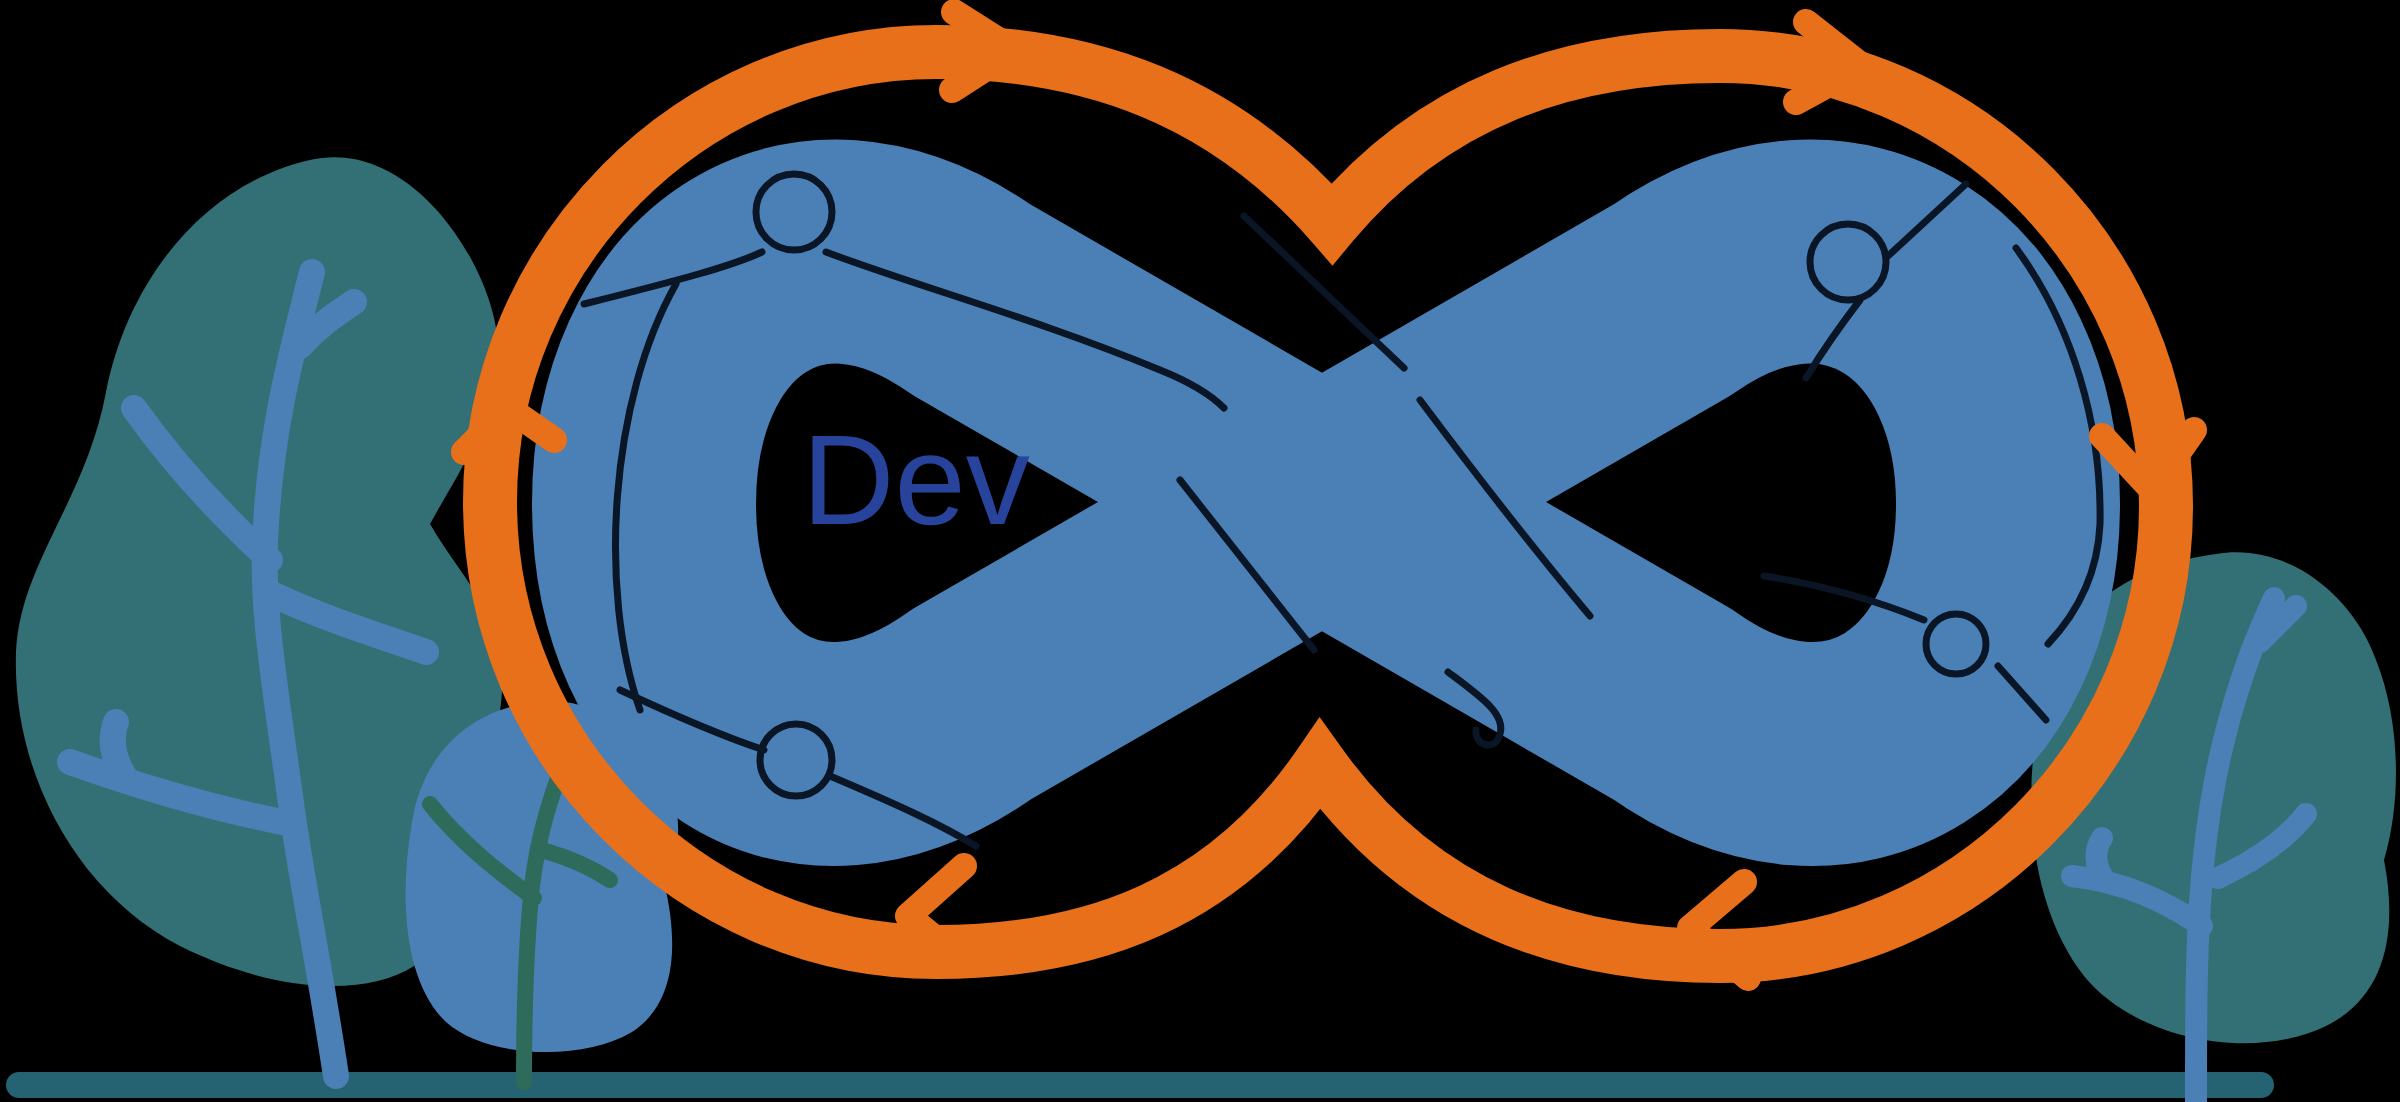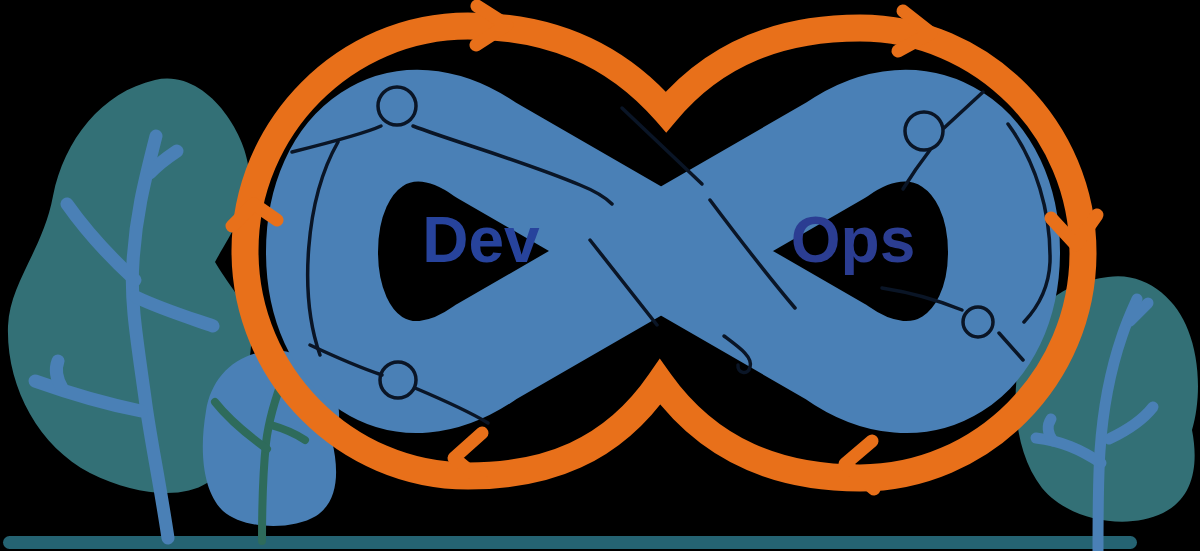--- a/index.html
+++ b/index.html
@@ -28,23 +28,22 @@
   .branch-green{fill:none;stroke:var(--trunk-green);stroke-width:8;stroke-linecap:round;}
   .ground{fill:var(--ground-teal);}
   .loop-body{fill:none;stroke:var(--loop-blue);stroke-width:112;stroke-linejoin:round;}
   .seam{fill:none;stroke:var(--seam-navy);stroke-width:3.5;stroke-linecap:round;}
   .loop-ring{fill:none;stroke:var(--arrow-orange);stroke-width:27;stroke-linejoin:miter;stroke-miterlimit:8;}
   .arrowhead{fill:none;stroke:var(--arrow-orange);stroke-width:13;stroke-linecap:round;stroke-linejoin:round;}
   .label{
     position:absolute;
     width:160px;height:72px;
     line-height:72px;
-    text-align:center;
     font-family:"Liberation Sans", sans-serif;
-    font-weight:bold;
+    font-weight:normal;
     font-size:64px;
     letter-spacing:0px;
     user-select:none;
   }
   .label-dev{left:401px;top:204px;color:var(--text-navy-dev);}
   .label-ops{left:773px;top:204px;color:var(--text-navy-ops);}
 </style>
 </head>
 <body>
 
@@ -132,14 +131,13 @@
       <path class="arrowhead" d="M 477 6 L 507 25 L 476 45"></path>
       <path class="arrowhead" d="M 903 11 L 931 33 L 898 51"></path>
       <path class="arrowhead" d="M 1051 218 L 1076 245 L 1097 215"></path>
       <path class="arrowhead" d="M 872 441 L 845 464 L 874 489"></path>
       <path class="arrowhead" d="M 482 433 L 454 458 L 483 482"></path>
       <path class="arrowhead" d="M 232 226 L 254 204 L 277 220"></path>
     </g>
   </svg>
 
   <div class="label label-dev">Dev</div>
-  <div class="label label-ops">Ops</div>
 </div>
 
 </body></html>

